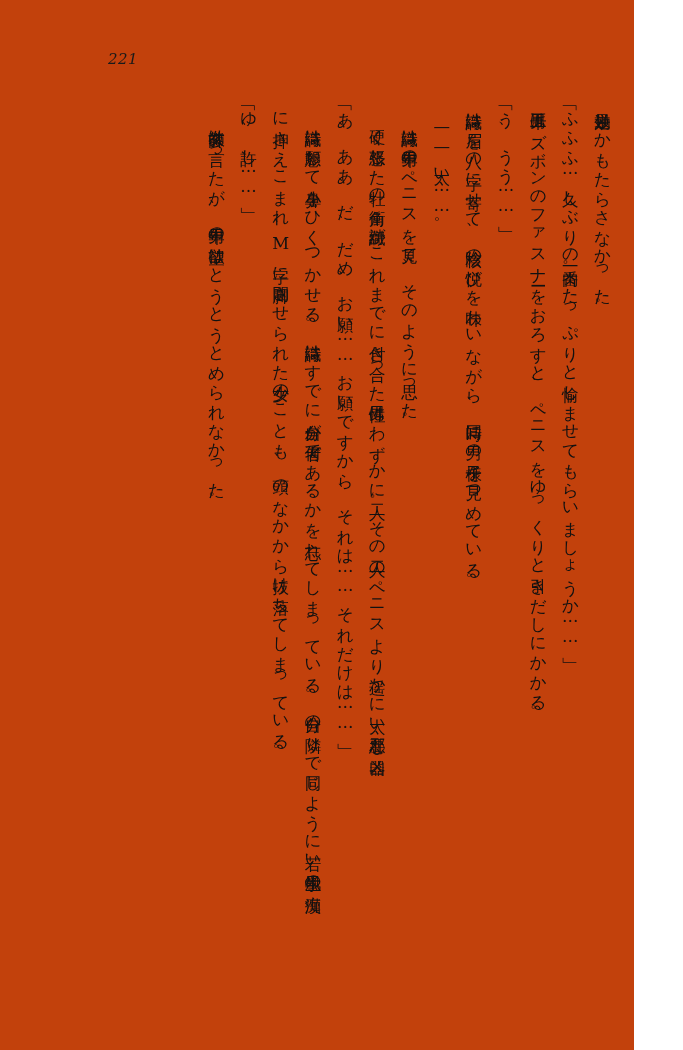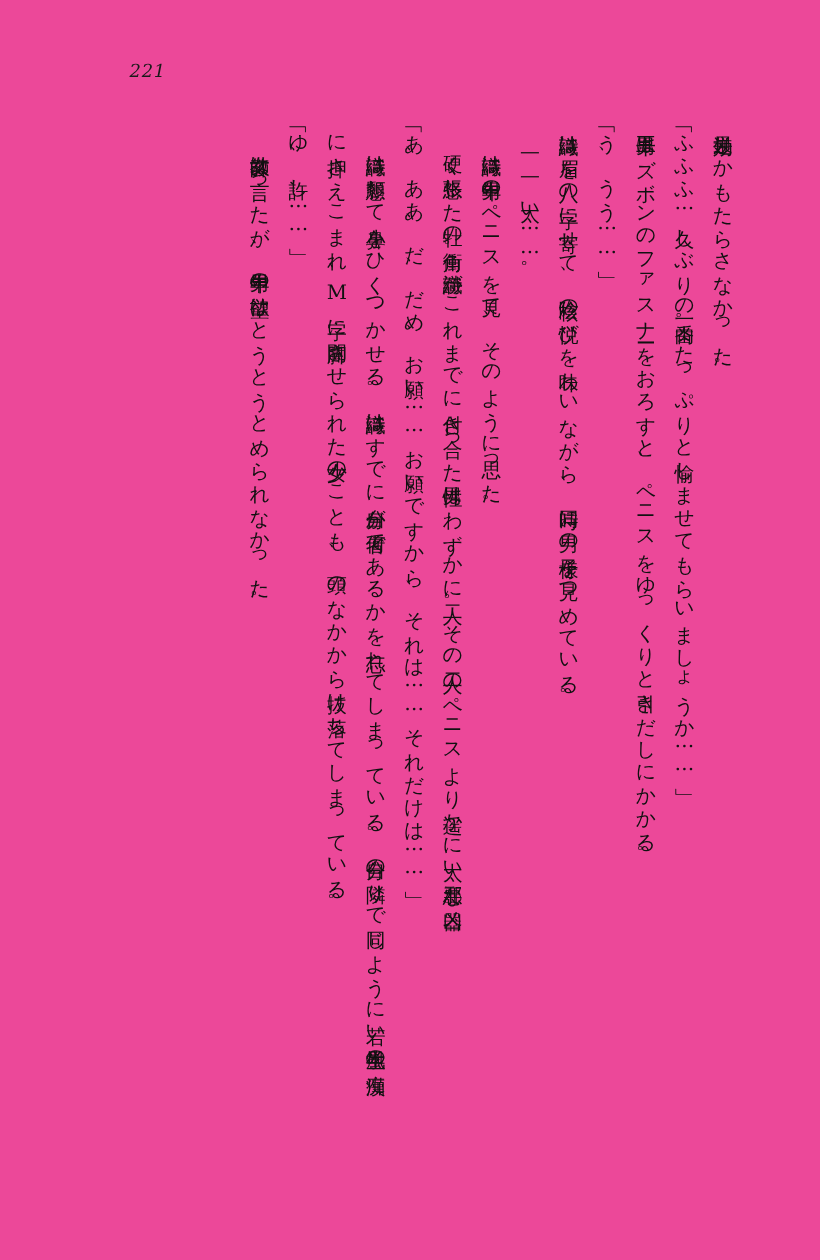--- a/index.html
+++ b/index.html
@@ -9,23 +9,23 @@
   }
   body {
     width: 683px;
     height: 1050px;
     overflow: hidden;
     font-family: "DejaVu Serif", "Liberation Serif", serif;
     color: #111111;
   }
   .page {
     position: relative;
-    width: 683px;
+    width: 634px;
     height: 1050px;
-    background: #ec4899;
+    background: #c2410c;
     text-decoration: underline;
   }
   .page-number {
     position: absolute;
     top: 50px;
     left: 108px;
     font-size: 15px;
     font-style: italic;
     font-family: "DejaVu Serif", "Liberation Serif", serif;
     color: #1a1a1a;

